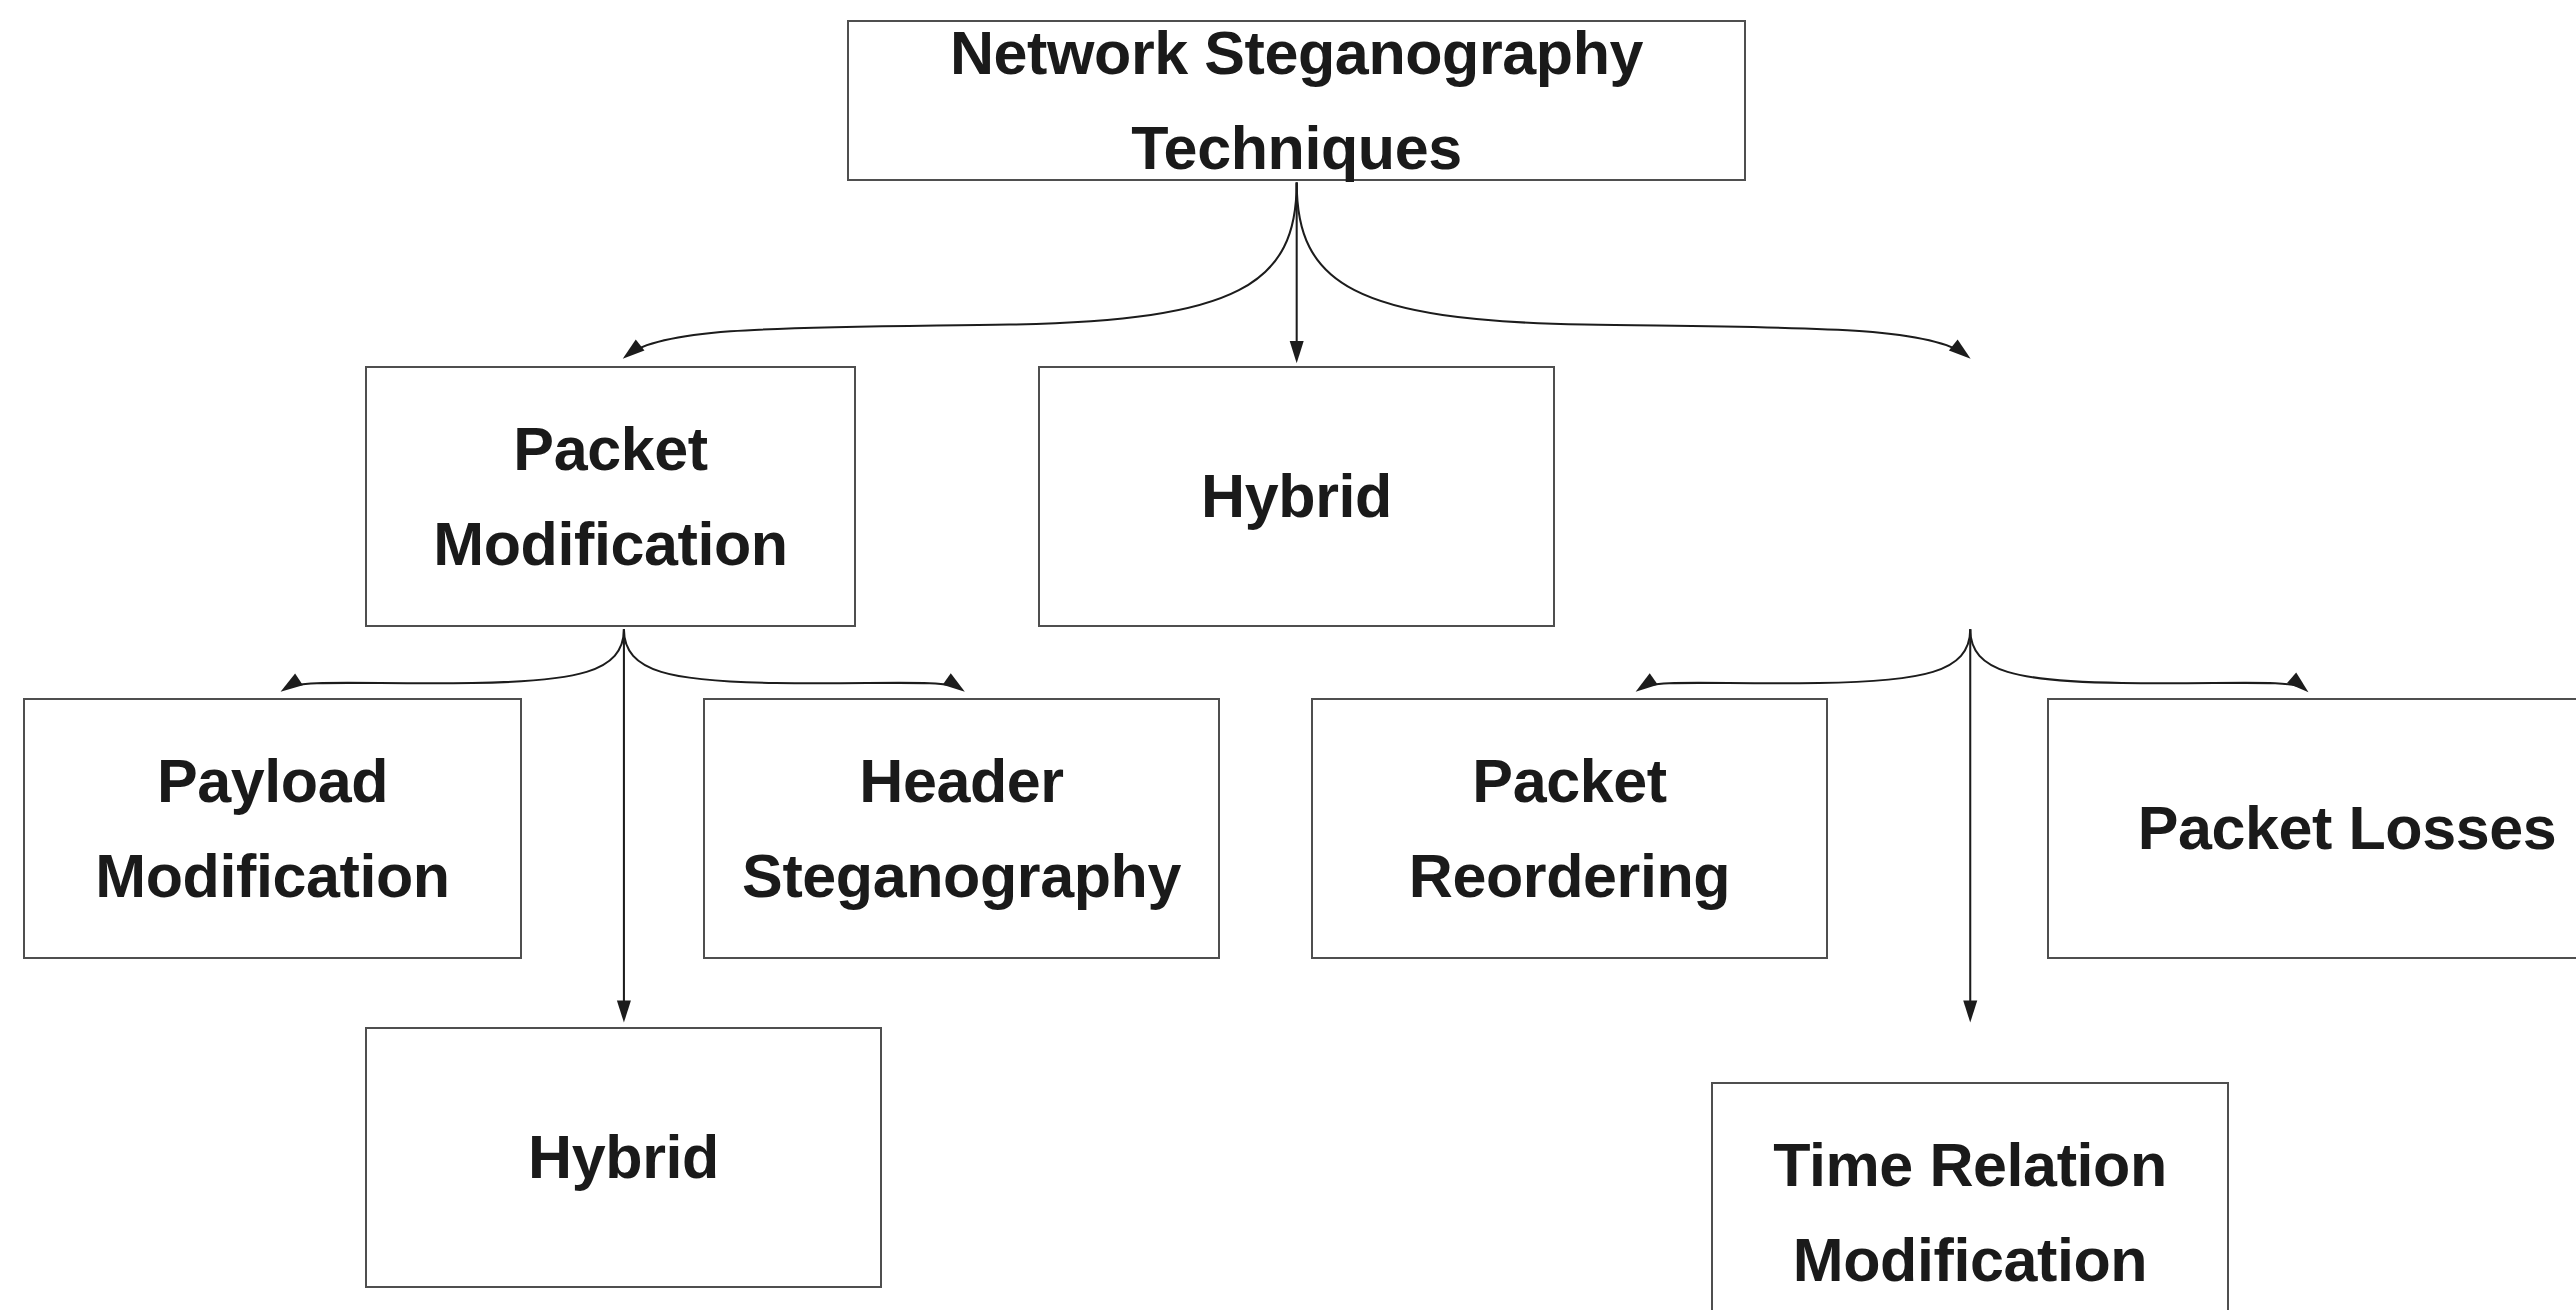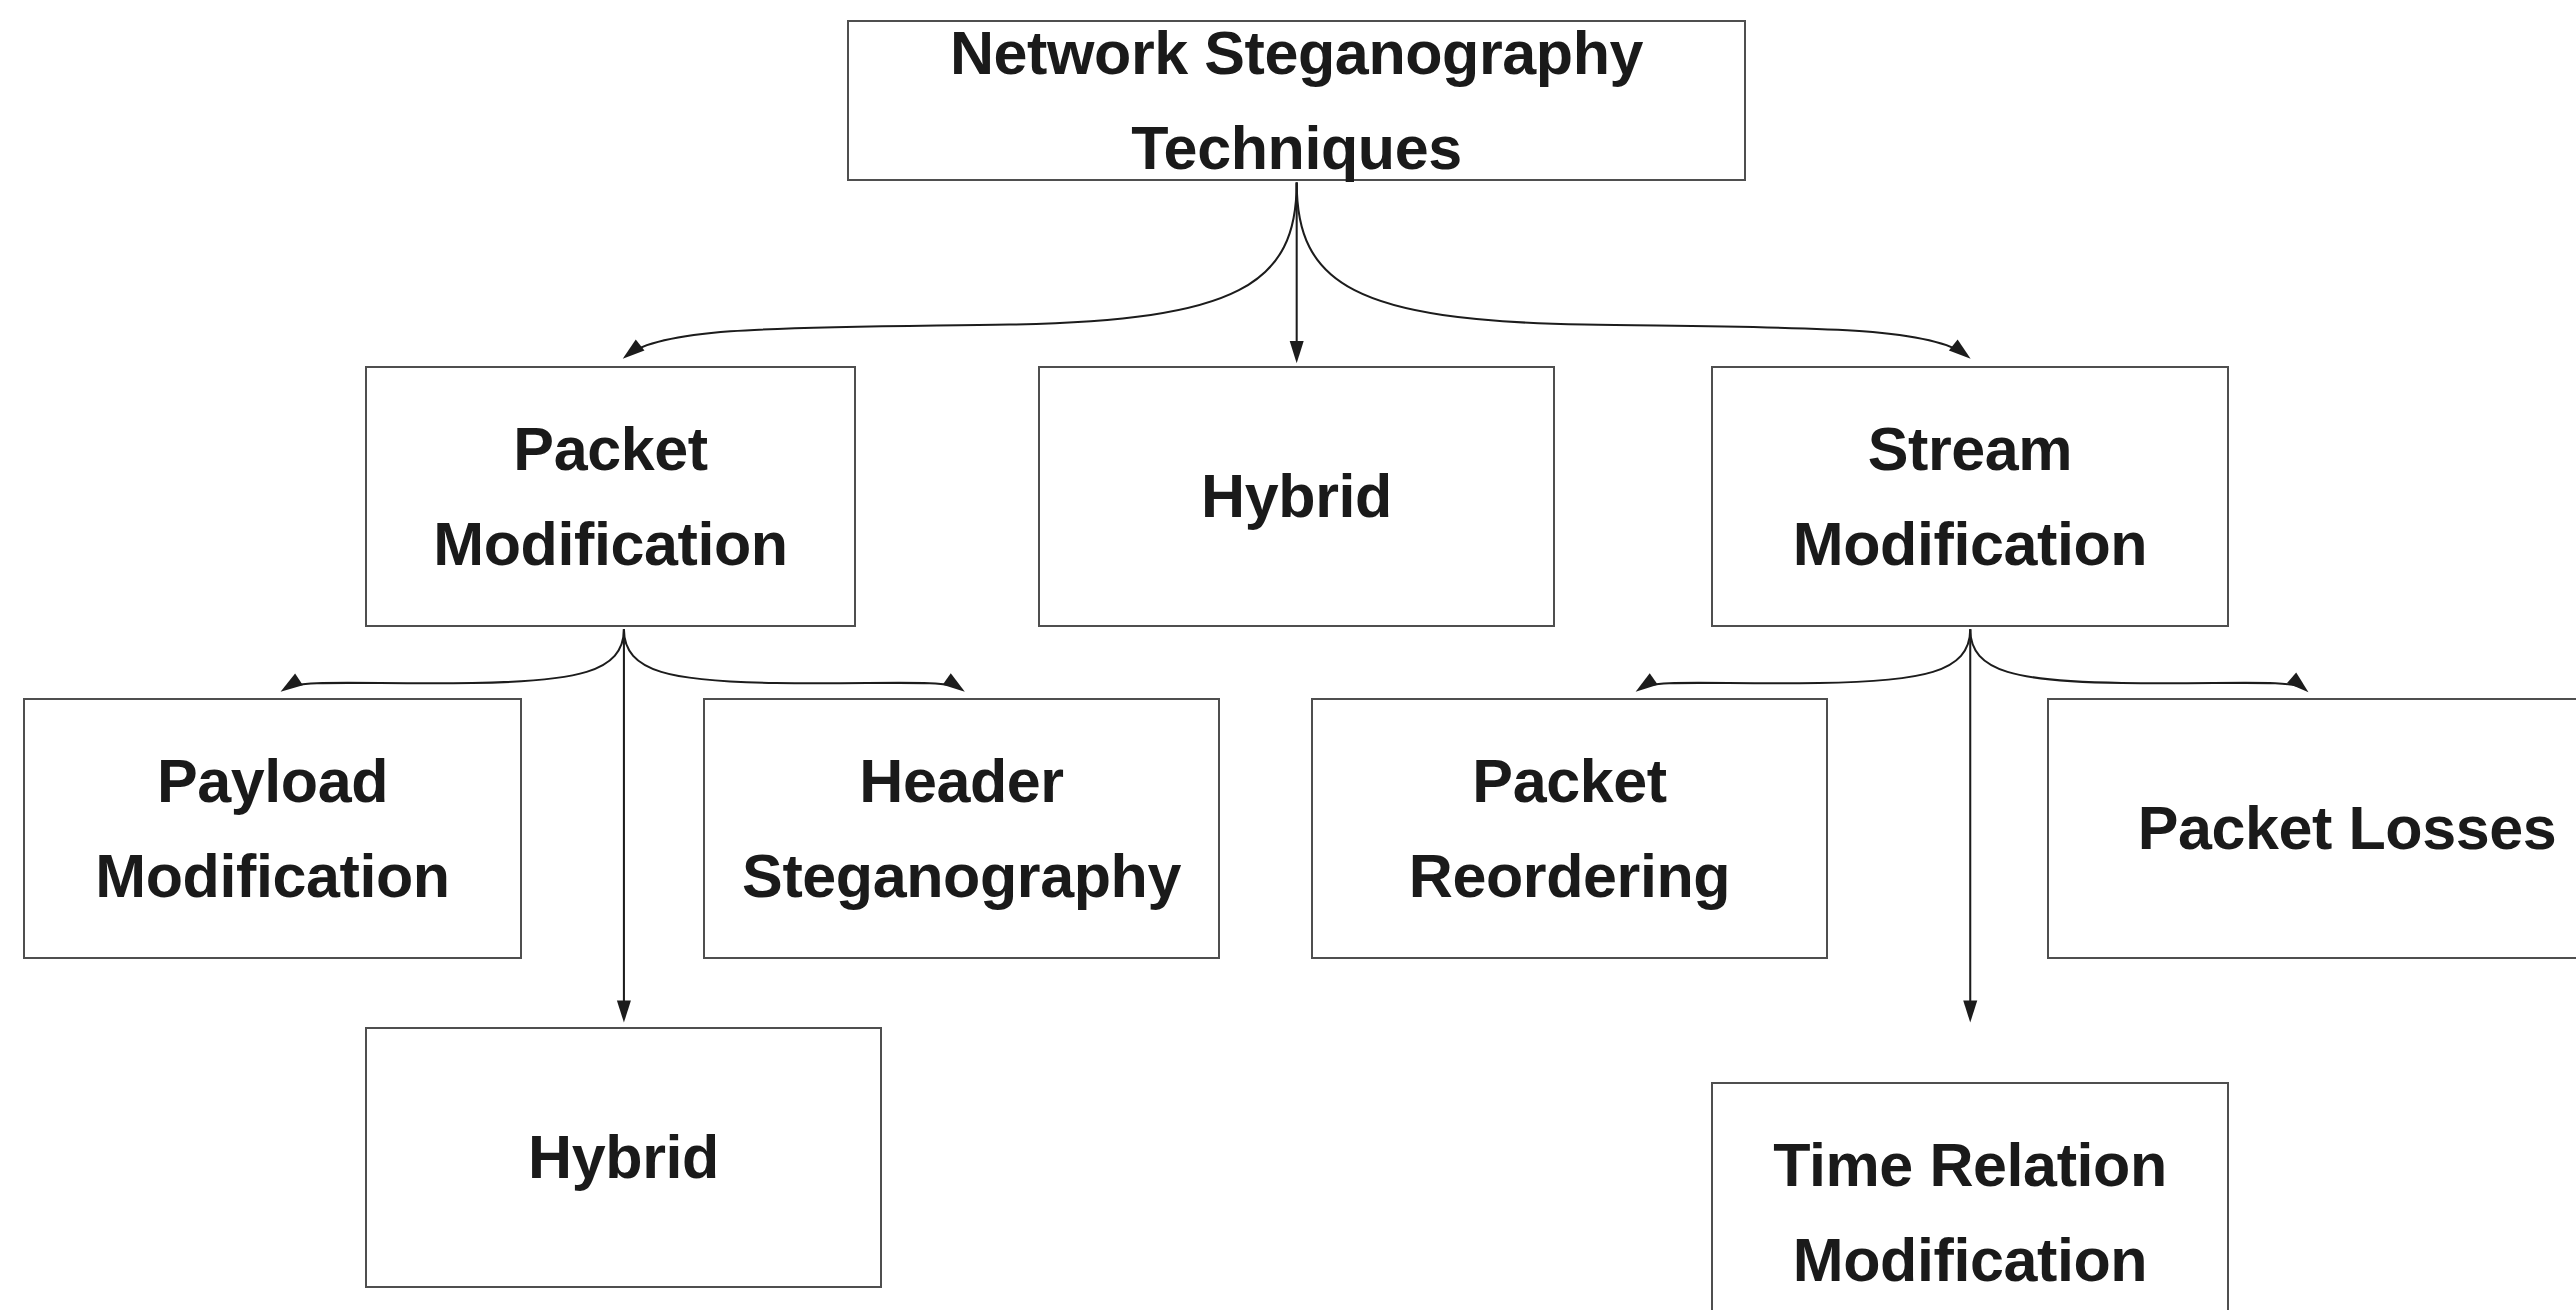--- a/index.html
+++ b/index.html
@@ -93,23 +93,20 @@
   </div>
 
   <div class="node" id="n-pm">
     <span class="label">Packet Modification</span>
   </div>
 
   <div class="node" id="n-hym">
     <span class="label">Hybrid</span>
   </div>
 
-  <div class="node" id="n-sm">
-    <span class="label">Stream Modification</span>
-  </div>
 
   <div class="node" id="n-paym">
     <span class="label">Payload Modification</span>
   </div>
 
   <div class="node" id="n-hm">
     <span class="label">Header Steganography</span>
   </div>
 
   <div class="node" id="n-pr">

